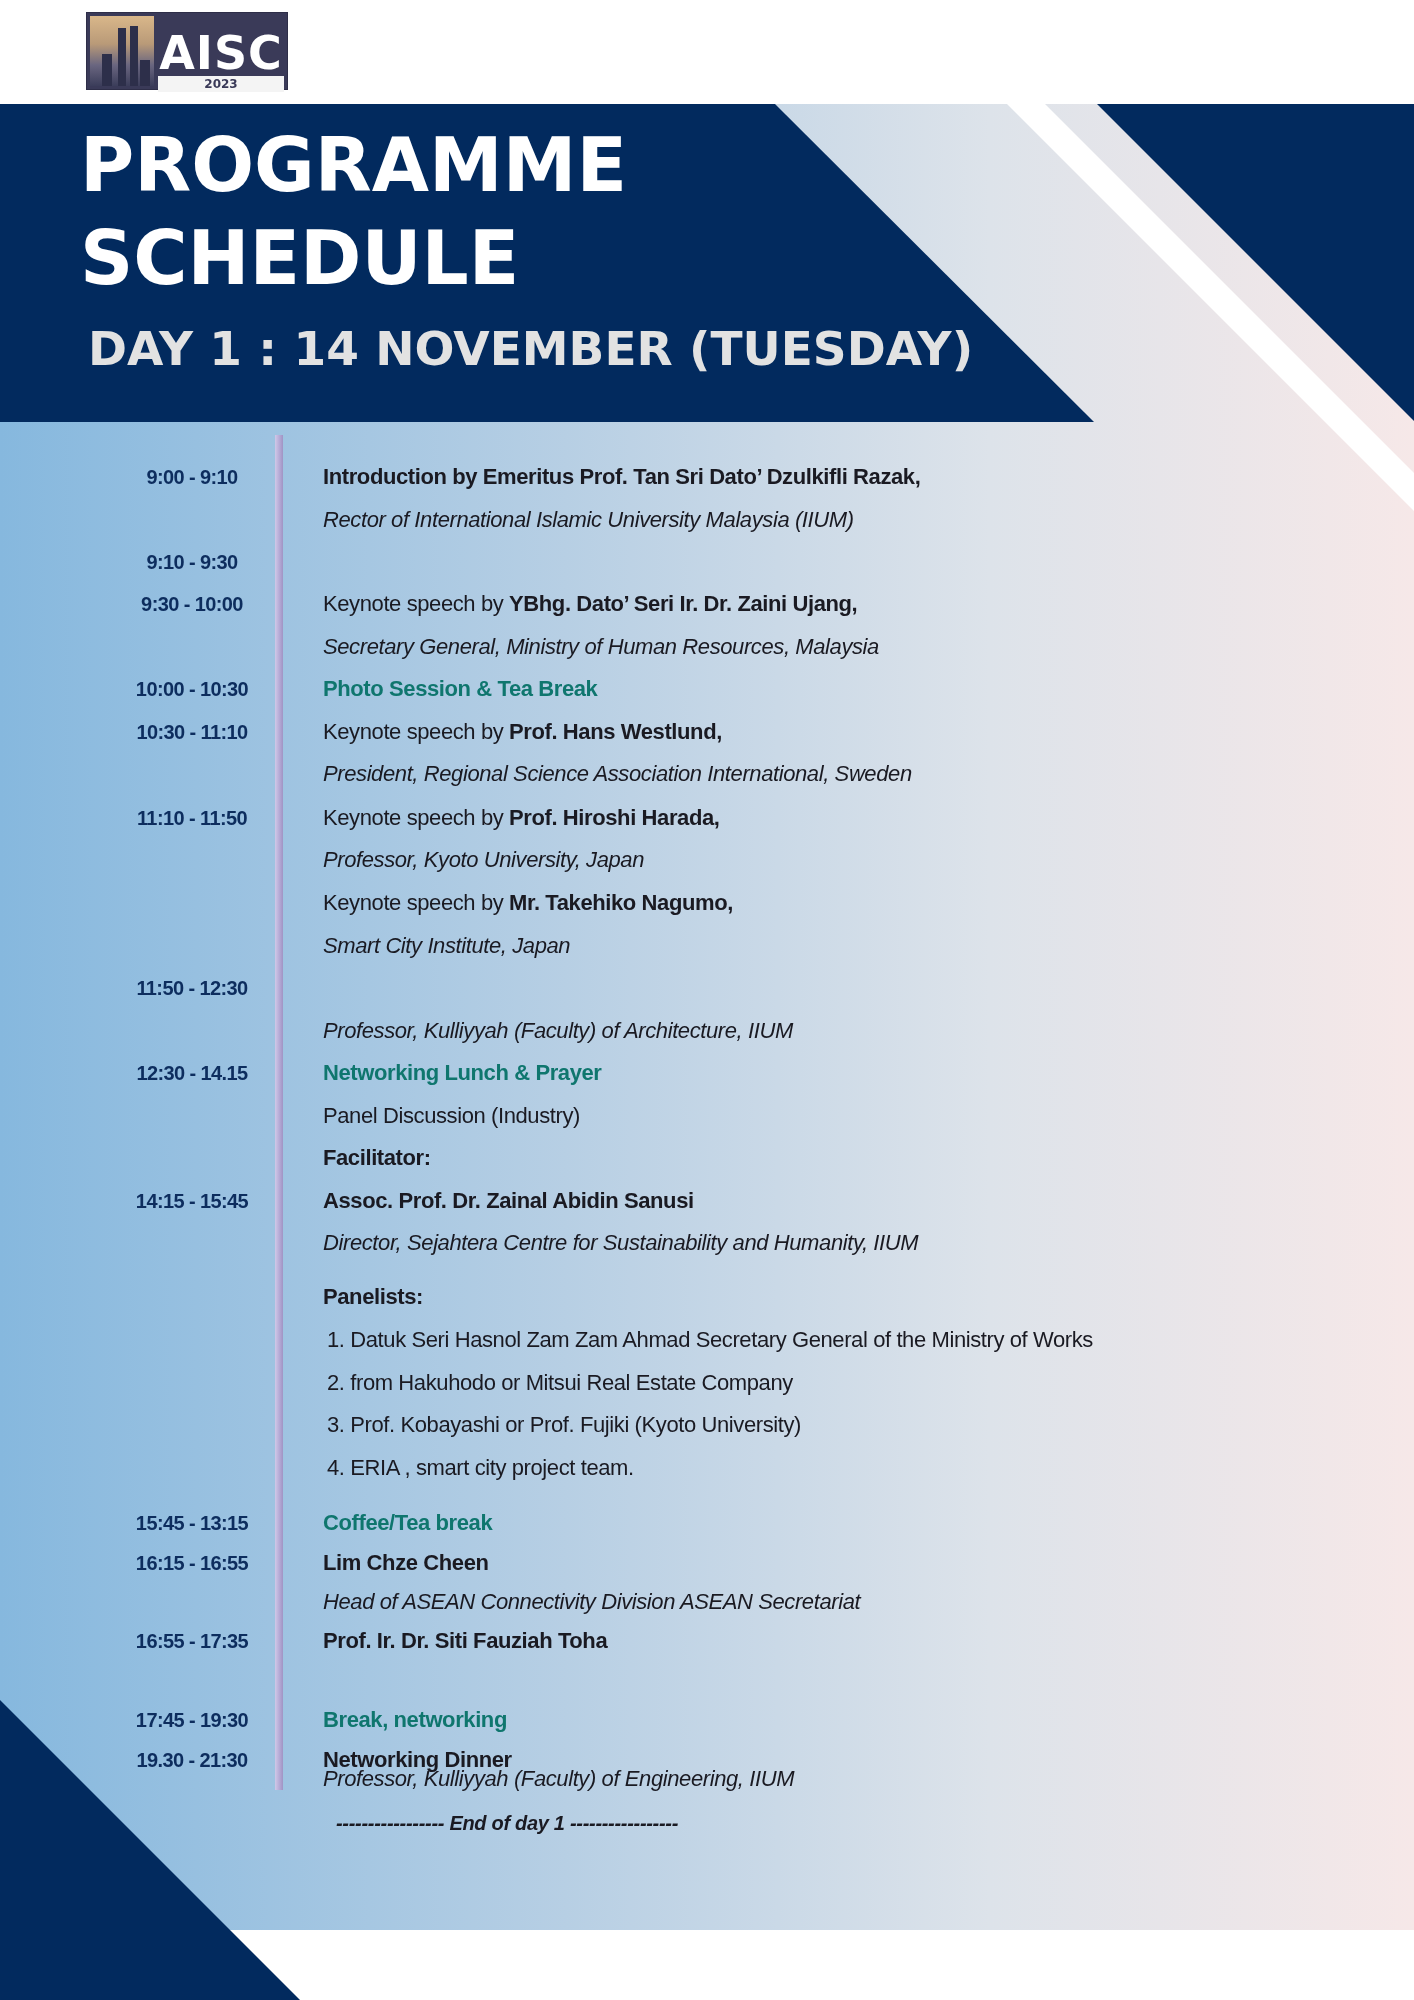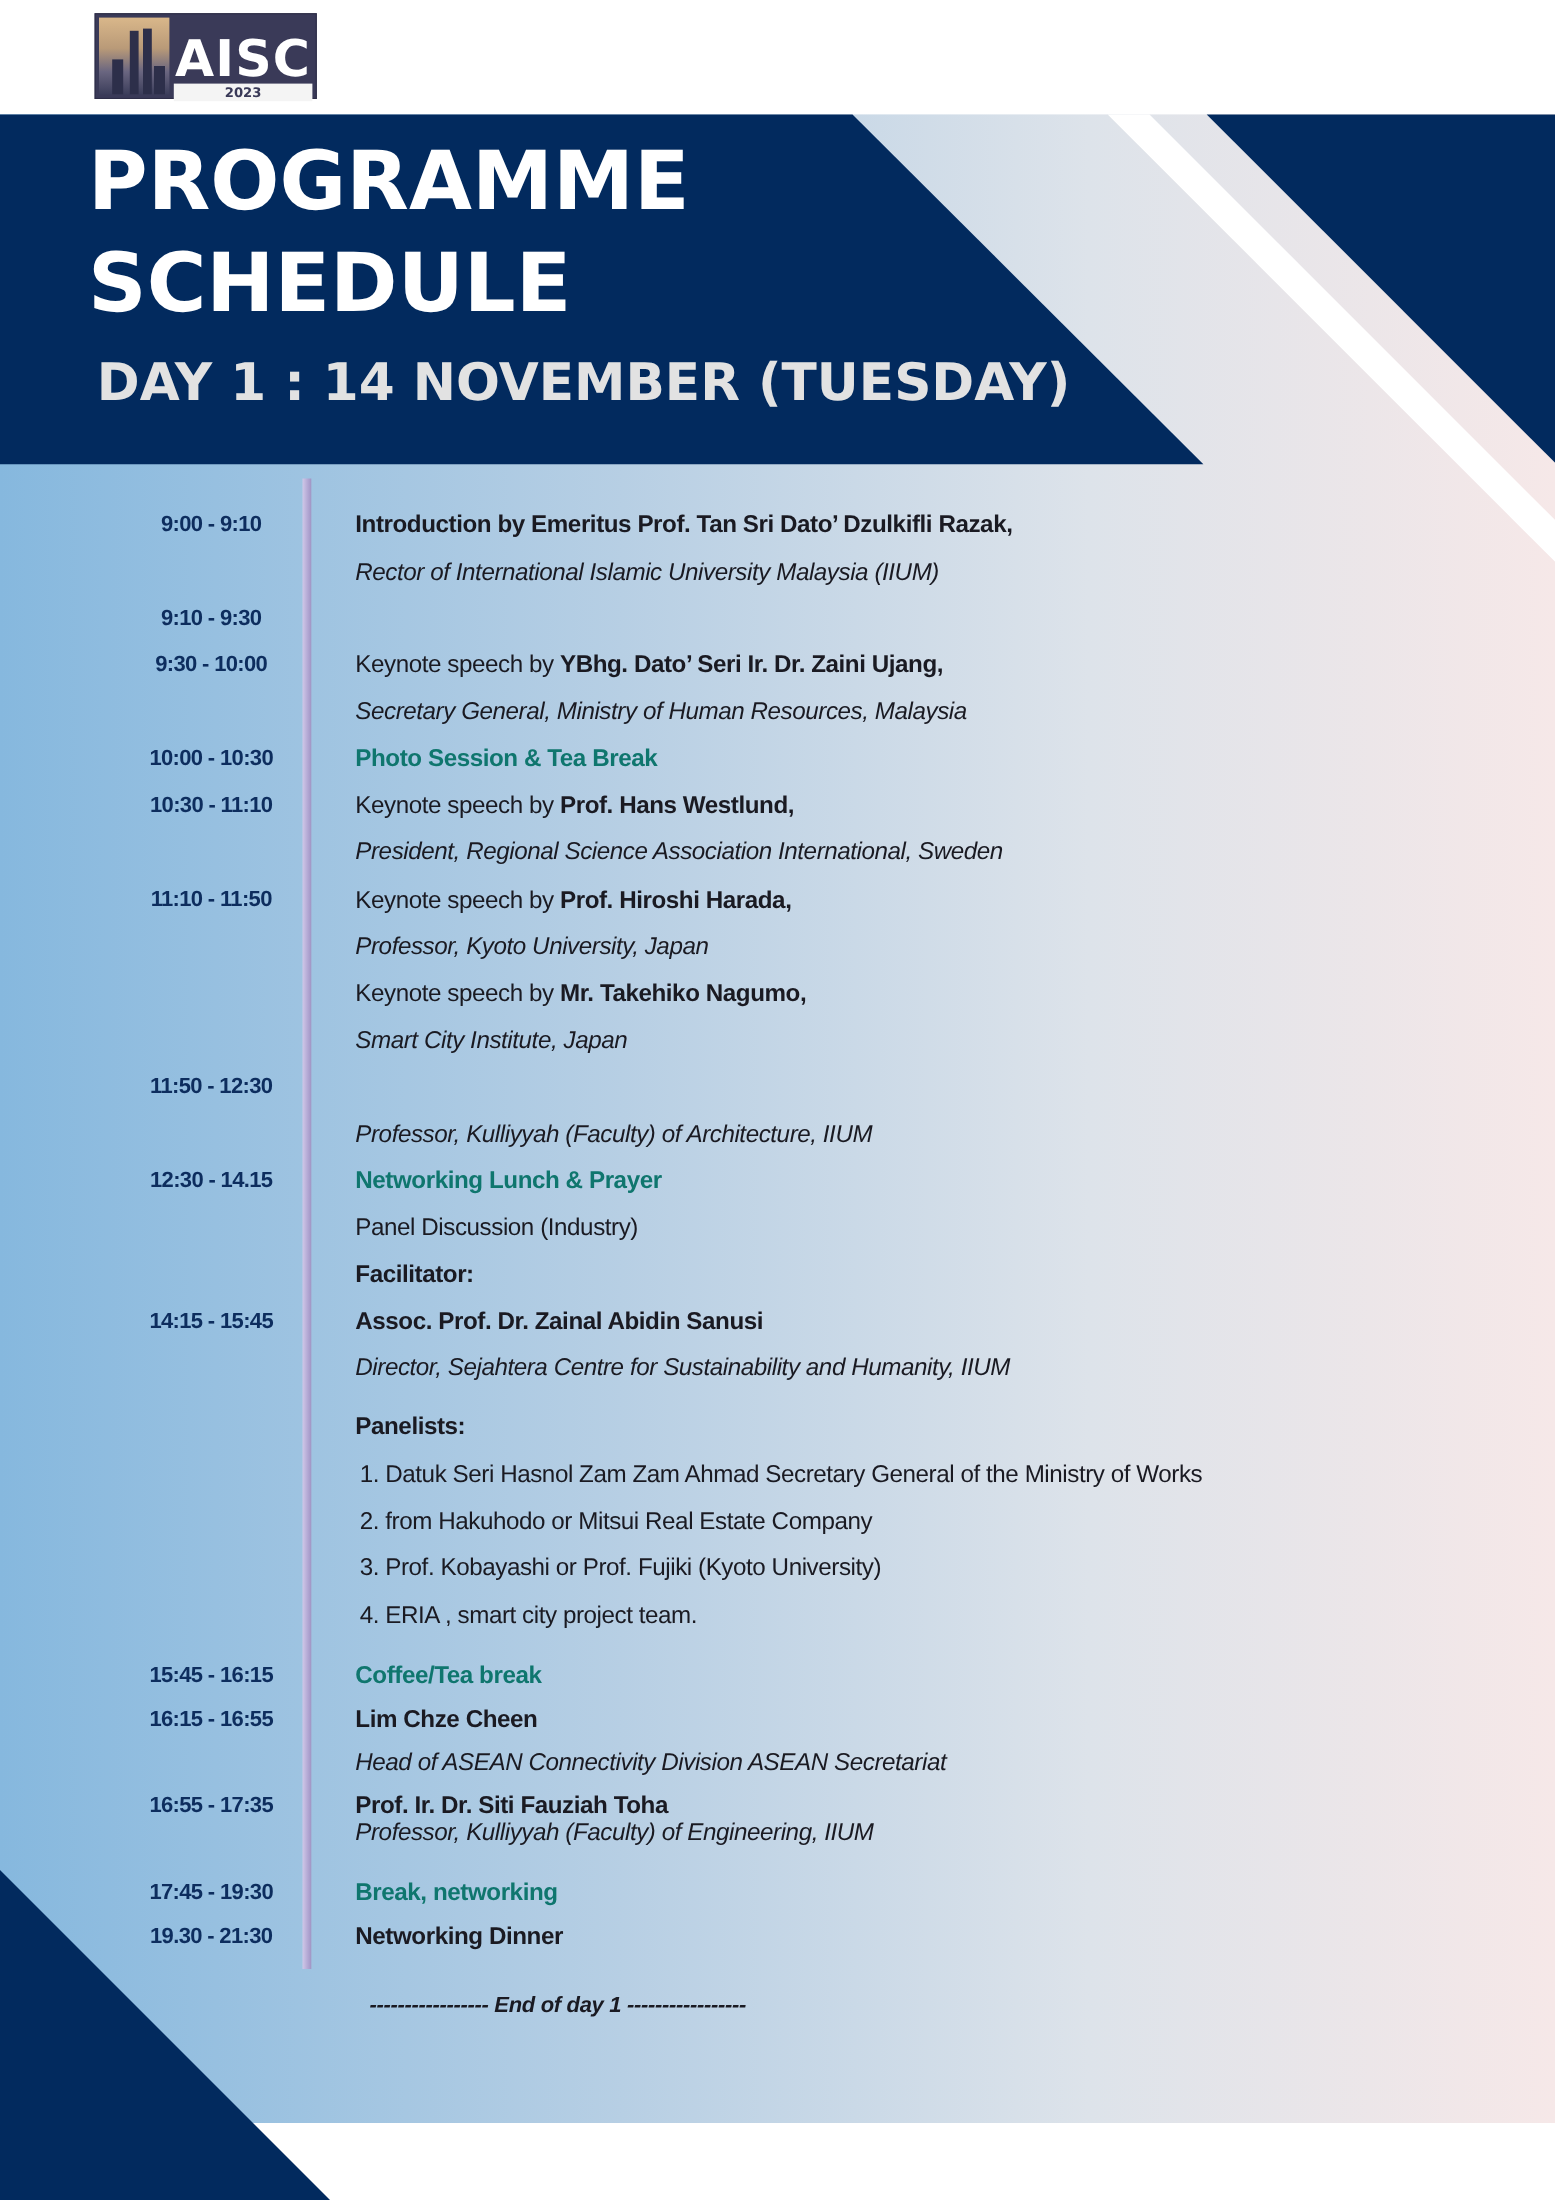--- a/index.html
+++ b/index.html
@@ -189,35 +189,35 @@
   <div class="row" style="top:1368px">
     <div class="content panel">2. from Hakuhodo or Mitsui Real Estate Company</div>
   </div>
   <div class="row" style="top:1410px">
     <div class="content panel">3. Prof. Kobayashi or Prof. Fujiki (Kyoto University)</div>
   </div>
   <div class="row" style="top:1453px">
     <div class="content panel">4. ERIA , smart city project team.</div>
   </div>
   <div class="row" style="top:1508px">
-    <div class="time">15:45 - 16:15</div>
+    <div class="time">15:45 - 13:15</div>
     <div class="content navy">Coffee/Tea break</div>
   </div>
   <div class="row" style="top:1548px">
     <div class="time">16:15 - 16:55</div>
     <div class="content bold">Lim Chze Cheen</div>
   </div>
   <div class="row" style="top:1587px">
     <div class="content italic">Head of ASEAN Connectivity Division ASEAN Secretariat</div>
   </div>
   <div class="row" style="top:1626px">
     <div class="time">16:55 - 17:35</div>
     <div class="content bold">Prof. Ir. Dr. Siti Fauziah Toha</div>
   </div>
-  <div class="row" style="top:1651px">
+  <div class="row" style="top:1764px">
     <div class="content italic">Professor, Kulliyyah (Faculty) of Engineering, IIUM</div>
   </div>
   <div class="row" style="top:1705px">
     <div class="time">17:45 - 19:30</div>
     <div class="content navy">Break, networking</div>
   </div>
   <div class="row" style="top:1745px">
     <div class="time">19.30 - 21:30</div>
     <div class="content bold">Networking Dinner</div>
   </div>

